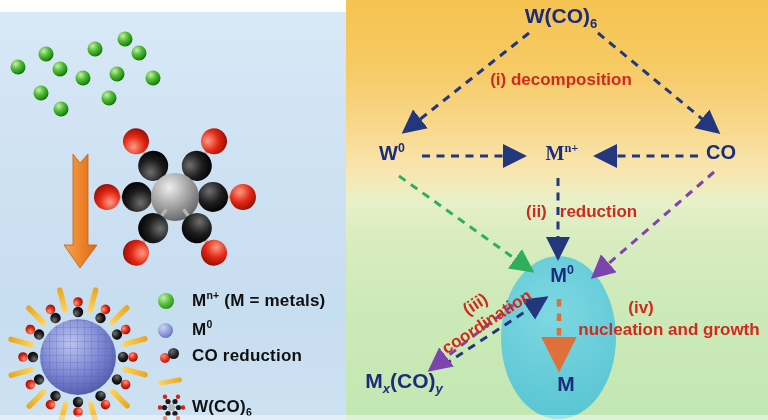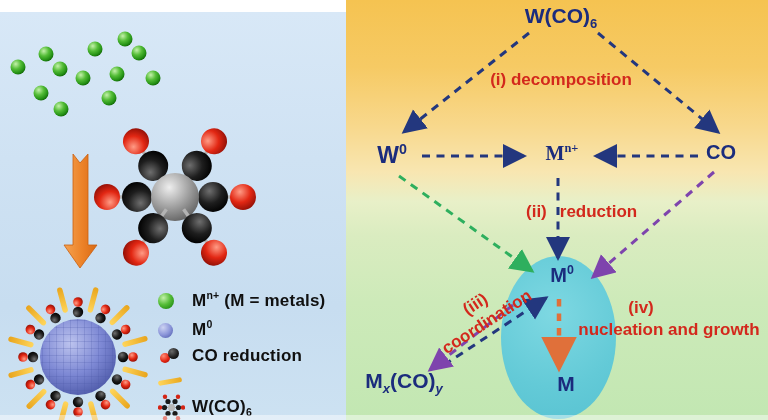--- a/index.html
+++ b/index.html
@@ -32,21 +32,21 @@
   #nucleus-ellipse{position:absolute;left:155px;top:256px;width:115px;height:163px;border-radius:50%;
     background:radial-gradient(circle at 45% 35%,#7ed8e2 0%,#63cad7 60%,#57c2d1 100%);}
   #arrow-layer{position:absolute;left:0;top:0;z-index:2;}
 
   .node{position:absolute;z-index:3;text-align:center;font-weight:bold;color:#1b2c7d;white-space:nowrap;}
   .node sup,.node sub{font-size:62%;font-weight:bold;}
   .it{font-style:italic;}
   .stepl{position:absolute;z-index:3;font-weight:bold;color:#d3281c;font-size:17px;white-space:nowrap;}
 
   #node-wco6{left:170px;top:4px;width:90px;font-size:21px;}
-  #node-w0{left:20px;top:141px;width:52px;font-size:23px;}
+  #node-w0{left:20px;top:141px;width:52px;font-size:20px;}
   #node-mn{left:190px;top:141px;width:52px;font-size:20px;font-family:Liberation Serif, serif;}
   #node-co{left:350px;top:141px;width:50px;font-size:20px;}
   #node-m0{left:192px;top:263px;width:48px;font-size:20px;}
   #node-m{left:196px;top:372px;width:48px;font-size:21px;}
   #node-mxcoy{left:6px;top:369px;width:104px;font-size:21px;}
 
   #step-i{left:98px;top:70px;width:234px;text-align:center;}
   #step-ii{left:180px;top:202px;display:flex;gap:13px;}
   #step-iii{left:60px;top:292px;width:150px;text-align:center;transform:rotate(-33deg);line-height:21px;}
   #step-iv-num{left:277px;top:298px;width:36px;text-align:center;}

